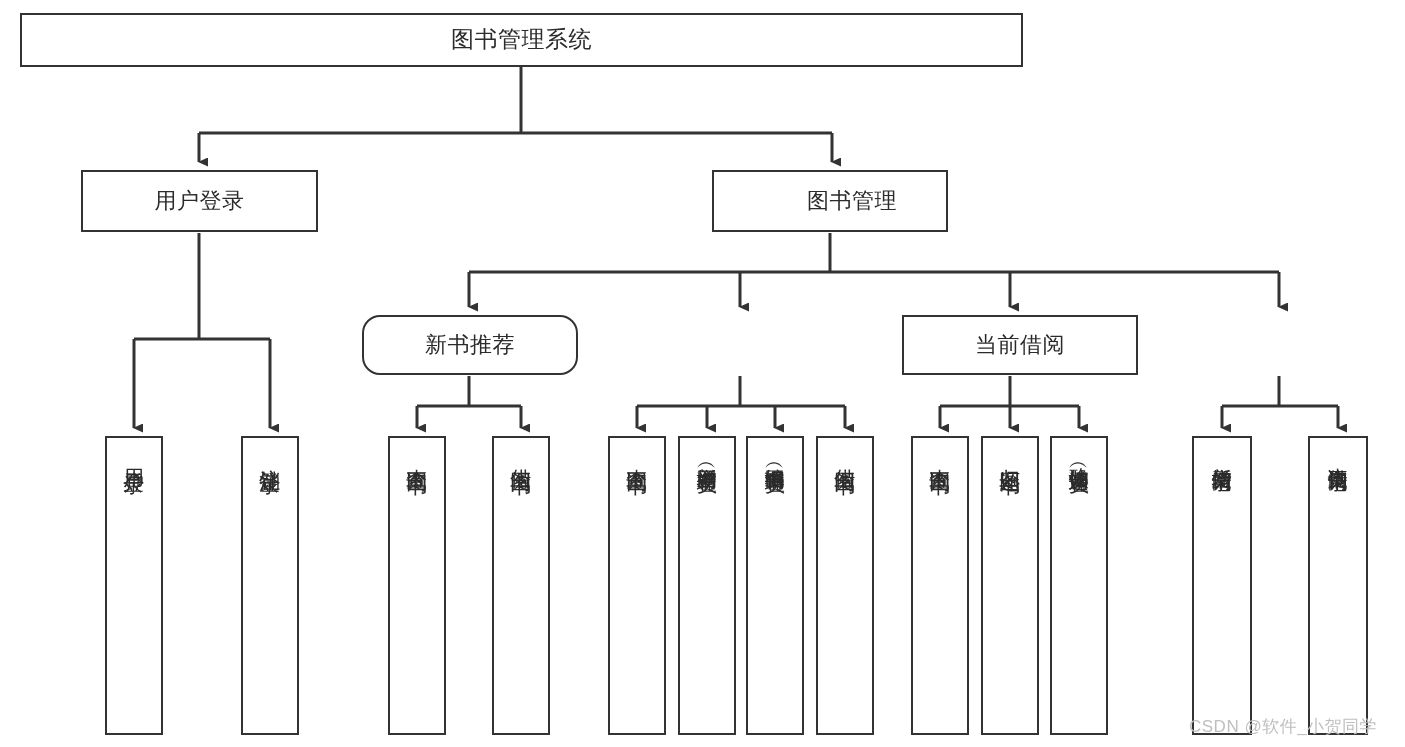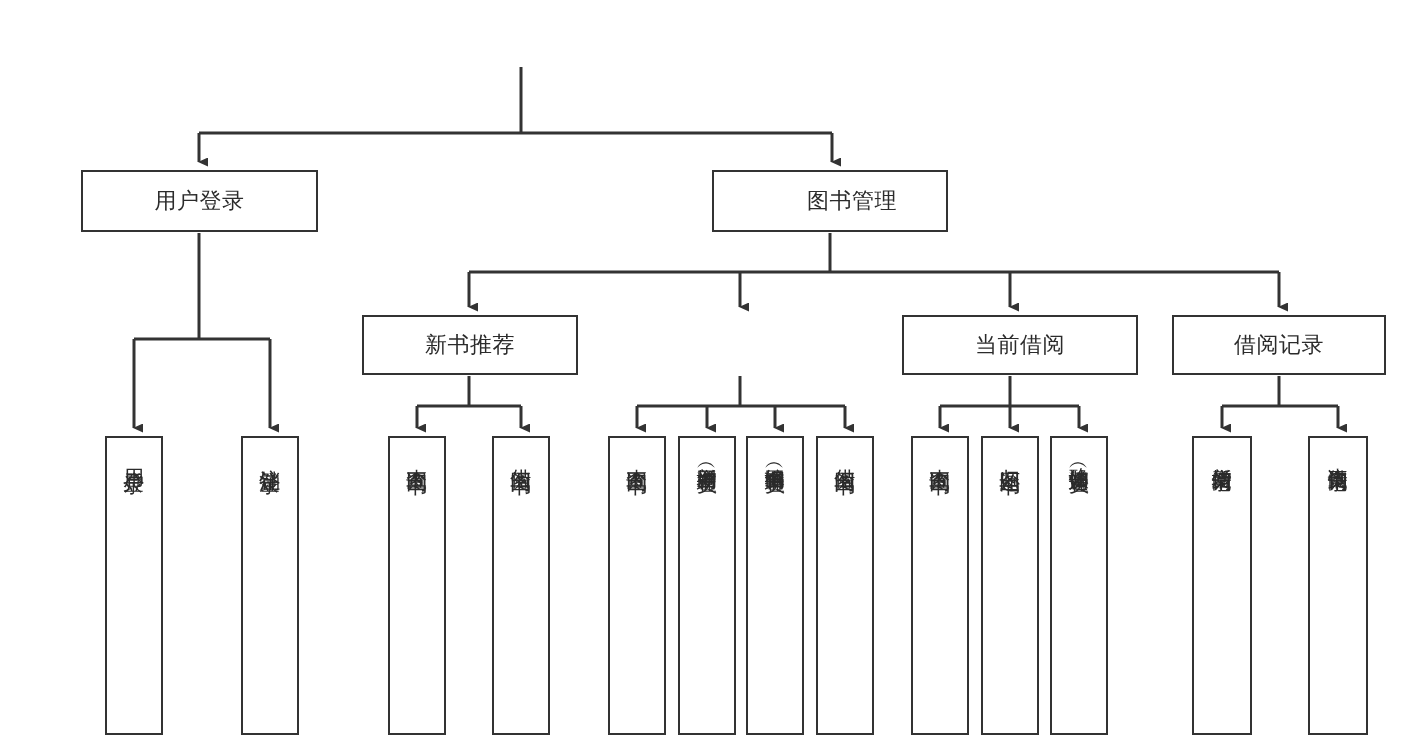--- a/index.html
+++ b/index.html
@@ -137,41 +137,41 @@
     </g>
 
     <g stroke="#333333" stroke-width="3" fill="none">
       <path d="M1279,376 L1279,406"></path>
       <path d="M1222,406 L1338,406"></path>
       <path d="M1222,406 L1222,428" marker-end="url(#arrowhead)"></path>
       <path d="M1338,406 L1338,428" marker-end="url(#arrowhead)"></path>
     </g>
   </svg>
 
+  <div class="node horiz root" style="left:20px; top:13px; width:1003px; height:54px;">
+    <span class="node-label">图书管理系统</span>
+  </div>
 
   <div class="node horiz" style="left:81px; top:170px; width:237px; height:62px;">
     <span class="node-label">用户登录</span>
   </div>
 
   <div class="node horiz" style="left:712px; top:170px; width:236px; height:62px;padding-left:44px;">
     <span class="node-label">图书管理</span>
   </div>
 
-  <div class="node horiz" style="left:362px; top:315px; width:216px; height:60px;">
+  <div class="node horiz" style="left:362px; top:315px; width:216px; height:60px;border-radius:18px;">
     <span class="node-label">新书推荐</span>
   </div>
 
 
   <div class="node horiz" style="left:902px; top:315px; width:236px; height:60px;">
     <span class="node-label">当前借阅</span>
   </div>
 
-  <div class="node horiz" style="left:1172px; top:315px; width:214px; height:60px;">
-    <span class="node-label">借阅记录</span>
-  </div>
 
   <div class="node vert" style="left:105px; top:436px; width:58px; height:299px;">
     <span class="node-label">用户登录</span>
   </div>
 
   <div class="node vert" style="left:241px; top:436px; width:58px; height:299px;">
     <span class="node-label">注销登录</span>
   </div>
 
   <div class="node vert" style="left:388px; top:436px; width:58px; height:299px;">
@@ -211,14 +211,15 @@
   </div>
 
   <div class="node vert long-label" style="left:1192px; top:436px; width:60px; height:299px;">
     <span class="node-label">新增借阅记录</span>
   </div>
 
   <div class="node vert long-label" style="left:1308px; top:436px; width:60px; height:299px;">
     <span class="node-label">查询借阅记录</span>
   </div>
 
+  <div class="watermark" style="left:1189px; top:715px;">CSDN @软件_小贺同学</div>
 
 </div>
 
 </body></html>

